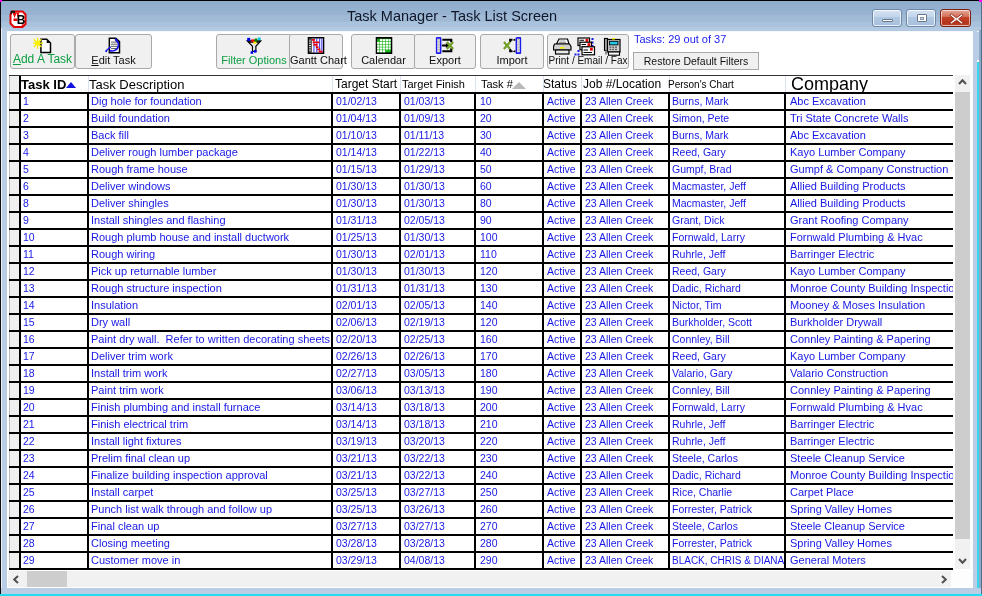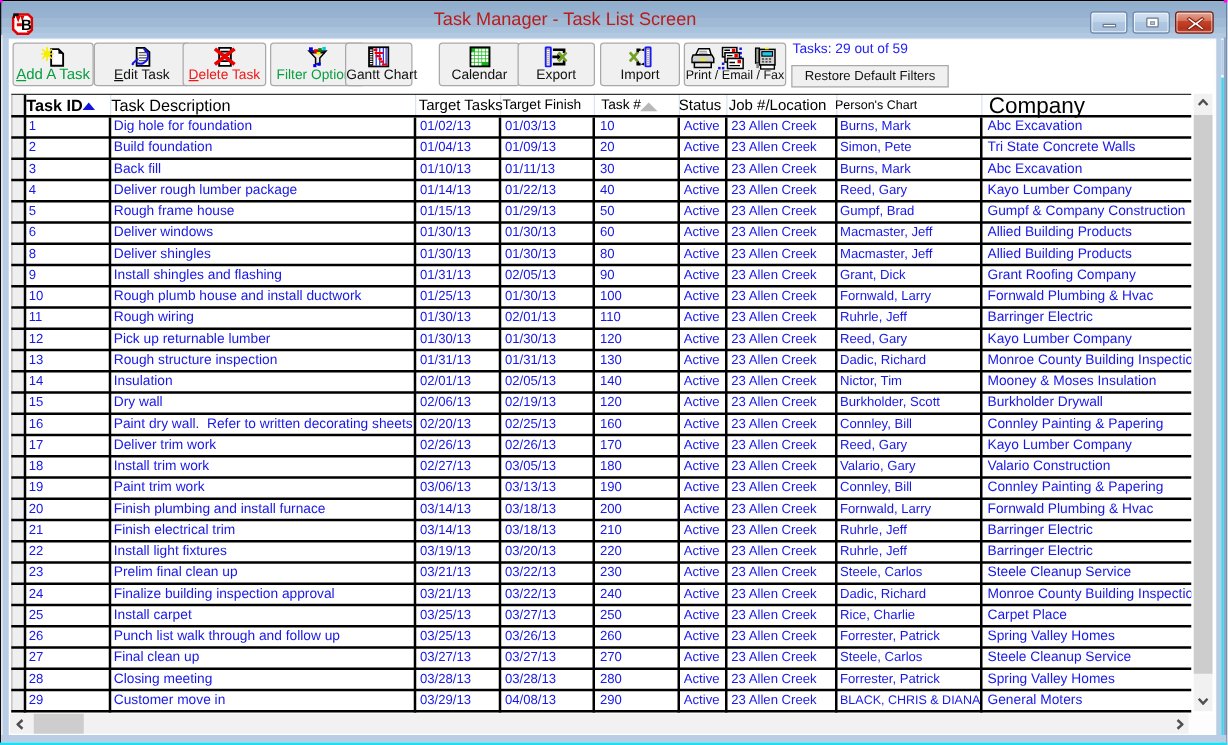--- a/index.html
+++ b/index.html
@@ -39,21 +39,21 @@
 <div class="abs" style="left:979px;top:0;width:3px;height:2px;background:#f0f"></div>
 <svg class="abs" style="left:9px;top:10px" width="18" height="18" viewBox="0 0 18 18">
 <path d="M3 1.5 H13.5 L16.5 4.5 V14 L13.5 17 H5 L1.5 13.5 V4.5 Z" fill="#fff" stroke="#e30000" stroke-width="2"></path>
 <path d="M3.5 2.5 L5.5 8 L7.5 3 L8.7 7.5 L10.5 2.5 Z" fill="#e30000"></path>
 <path d="M4.5 8.5 h4 v2.5 h-4 z" fill="#e30000"></path>
 <path d="M12.5 14.5 L16 14.5 L16 16 L13 16 Z" fill="#e30000"></path>
 <rect x="1.5" y="0.8" width="4.5" height="2" fill="#111"></rect>
 <rect x="1.5" y="2.8" width="1.5" height="1.5" fill="#111"></rect>
 <text x="12.2" y="14.2" font-size="12" font-weight="bold" fill="#000" text-anchor="middle" font-family="Liberation Sans">B</text>
 </svg>
-<div class="abs" style="left:347px;top:8px;font-size:14.5px;color:#b91c1c">Task Manager - Task List Screen</div>
+<div class="abs" style="left:347px;top:8px;font-size:14.5px;color:#0f172a">Task Manager - Task List Screen</div>
 <div class="abs" style="left:872px;top:9px;width:30px;height:18px;border:1px solid #6d88ab;border-radius:3px;background:linear-gradient(#d6e3f3 0%,#c0d4ea 45%,#b0c8e2 46%,#a7c0dd 100%);box-shadow:inset 0 0 0 1px rgba(255,255,255,.75)">
 <div class="abs" style="left:9px;top:9px;width:11px;height:3px;background:#fff;border:1px solid #6a778a;border-radius:1px"></div>
     </div>
 <div class="abs" style="left:906px;top:9px;width:30px;height:18px;border:1px solid #6d88ab;border-radius:3px;background:linear-gradient(#d6e3f3 0%,#c0d4ea 45%,#b0c8e2 46%,#a7c0dd 100%);box-shadow:inset 0 0 0 1px rgba(255,255,255,.75)">
 <div class="abs" style="left:10px;top:4px;width:10px;height:8px;border:1px solid #6a778a;background:#fff;border-radius:1px">
         <div style="position:absolute;left:2px;top:1.5px;width:4px;height:3px;border:1px solid #8a95a5;background:#cfd9e6"></div>
       </div>
     </div>
 <div class="abs" style="left:940px;top:9px;width:31px;height:18px;border:1px solid #7c1f10;border-radius:3px;background:linear-gradient(#e4a898 0%,#d4735c 40%,#c44428 45%,#b5321c 80%,#c04a30 100%);box-shadow:inset 0 0 0 1px rgba(255,255,255,.6)">
 <svg style="position:absolute;left:8px;top:3px" width="15" height="12" viewBox="0 0 13 12" preserveAspectRatio="none">
@@ -82,52 +82,36 @@
           <path d="M7.5 6 H15"></path>
           <path d="M7.5 8.5 H15"></path>
           <path d="M7.5 11 H15.5"></path>
           <path d="M7.5 13.5 H15.5"></path>
         </g>
 <path d="M12 2.5 A 7.2 7.2 0 1 1 6 15.8" fill="none" stroke="#1515e8" stroke-width="2"></path>
 <path d="M1.5 16.5 L7 11.5" stroke="#1515e8" stroke-width="1.8"></path>
 <circle cx="1.8" cy="16.8" r="1.1" fill="#1515e8"></circle>
 </svg>
       <div class="lbl" style="color:#101010"><u>E</u>dit Task</div>
-    </div>
-<div class="tbtn" style="left:146px;width:67px">
-      <svg width="19" height="17" viewBox="0 0 22 20">
-<path d="M5.5 1.5 H16.5 V18.5 H5.5 Z" fill="#fff" stroke="#000" stroke-width="1.8"></path>
-<g stroke="#000" stroke-width="1.7">
-          <path d="M7 5 H15"></path>
-          <path d="M7 8 H15"></path>
-          <path d="M7 11 H15"></path>
-          <path d="M7 14 H15"></path>
-        </g>
-<g stroke="#ee0000" stroke-width="3.4">
-          <path d="M1.5 2.5 L20 17"></path>
-          <path d="M20 2.5 L1.5 17"></path>
-        </g>
-</svg>
-      <div class="lbl" style="color:#f01818"><u>D</u>elete Task</div>
     </div>
 <div class="tbtn" style="left:216px;width:76px">
       <svg width="17" height="17" viewBox="0 0 20 20">
 <path d="M2 4.5 H18 L12.2 11 V16.8 H8.2 V11 Z" fill="#e8e8e8" stroke="#000" stroke-width="1.4"></path>
 <path d="M3.5 6 H17" stroke="#000" stroke-width="1.8"></path>
 <rect x="2" y="1" width="3.6" height="3.6" fill="#0000f0"></rect>
 <rect x="6.8" y="2.8" width="3.6" height="3.4" fill="#f00000"></rect>
 <rect x="10.6" y="1.8" width="3.4" height="3.4" fill="#008000"></rect>
 <rect x="14.6" y="0.6" width="3.2" height="3.2" fill="#00c8e8"></rect>
 <rect x="9.2" y="5.4" width="3.6" height="2.6" fill="#f8f000"></rect>
 <rect x="10" y="15.4" width="3" height="3" fill="#0000f0"></rect>
 <rect x="6" y="16.8" width="3" height="3" fill="#0000f0"></rect>
 </svg>
       <div class="lbl" style="color:#0a9e40">Filter Options</div>
     </div>
-<div class="tbtn" style="left:276px;width:54px">
+<div class="tbtn" style="left:289px;width:54px">
       <svg width="17" height="17" viewBox="0 0 19 19">
 <rect x="0.8" y="0.8" width="17.4" height="17.4" fill="#fff" stroke="#000" stroke-width="1.8"></rect>
 <rect x="1.6" y="1.6" width="3" height="15.8" fill="#000"></rect>
 <g stroke="#fff" stroke-width="1">
           <path d="M1.6 3.5 H3.9"></path>
           <path d="M1.6 5.5 H3.9"></path>
           <path d="M1.6 7.5 H3.9"></path>
           <path d="M1.6 9.5 H3.9"></path>
           <path d="M1.6 11.5 H3.9"></path>
           <path d="M1.6 13.5 H3.9"></path>
@@ -260,37 +244,37 @@
           <rect x="56.5" y="11.7" width="1.8" height="1.4"></rect>
           <rect x="59.3" y="11.7" width="1.8" height="1.4"></rect>
           <rect x="62.1" y="11.7" width="1.8" height="1.4"></rect>
         </g>
 <rect x="55.5" y="15" width="11" height="3.2" fill="#fff" stroke="#000" stroke-width="1.1"></rect>
 <rect x="52" y="13.5" width="2.2" height="4" fill="#888"></rect>
 <rect x="59" y="1" width="3" height="1.5" fill="#f8f000"></rect>
 </svg>
       <div class="lbl" style="color:#101010"><span style="font-size:10px">Print / Email / Fax</span></div>
     </div>
-<div class="abs" style="left:634px;top:33px;font-size:11px;color:#2222f2">Tasks: 29 out of 59</div>
+<div class="abs" style="left:634px;top:33px;font-size:11px;color:#2222f2">Tasks: 29 out of 37</div>
 <div class="abs" style="left:633px;top:52px;width:126px;height:18px;background:#f0f0f0;border:1px solid #a9a9a9;font-size:10.5px;color:#111;text-align:center;line-height:16px">Restore Default Filters</div>
 <div class="abs" style="left:9px;top:75px;width:944px;height:1px;background:#333"></div>
 <div class="abs" style="left:9px;top:76px;width:10px;height:494px;background:#efefef;border-left:1px solid #bbb"></div>
 <div class="vl" style="left:19px;top:76px;height:494px"></div>
 <div class="hsep" style="left:88px"></div>
 <div class="hsep" style="left:332px"></div>
 <div class="hsep" style="left:400px"></div>
 <div class="hsep" style="left:475px"></div>
 <div class="hsep" style="left:543px"></div>
 <div class="hsep" style="left:581px"></div>
 <div class="hsep" style="left:669px"></div>
 <div class="hsep" style="left:785px"></div>
 <div class="hdr" style="left:21px;font-size:13px;font-weight:bold">Task ID</div>
 <div class="abs" style="left:66px;top:81.5px;width:0;height:0;border-left:5.5px solid transparent;border-right:5.5px solid transparent;border-bottom:6.5px solid #1212e0"></div>
 <div class="hdr" style="left:89px;font-size:13px">Task Description</div>
-<div class="hdr" style="left:335px;font-size:12px">Target Tasks</div>
+<div class="hdr" style="left:335px;font-size:12px">Target Start</div>
 <div class="hdr" style="left:402px;font-size:11px">Target Finish</div>
 <div class="hdr" style="left:481px;font-size:11px">Task #</div>
 <div class="abs" style="left:512px;top:82px;width:0;height:0;border-left:7px solid transparent;border-right:7px solid transparent;border-bottom:7px solid #b8b8b8"></div>
 <div class="hdr" style="left:543px;font-size:12px">Status</div>
 <div class="hdr" style="left:583px;font-size:12px">Job #/Location</div>
 <div class="hdr" style="left:668px;font-size:10px">Person's Chart</div>
 <div class="hdr" style="left:791px;font-size:18px">Company</div>
 <div class="hl" style="left:9px;top:92px;width:944px"></div>
 <div class="hl" style="left:9px;top:109px;width:944px"></div>
 <div class="hl" style="left:9px;top:126px;width:944px"></div>

